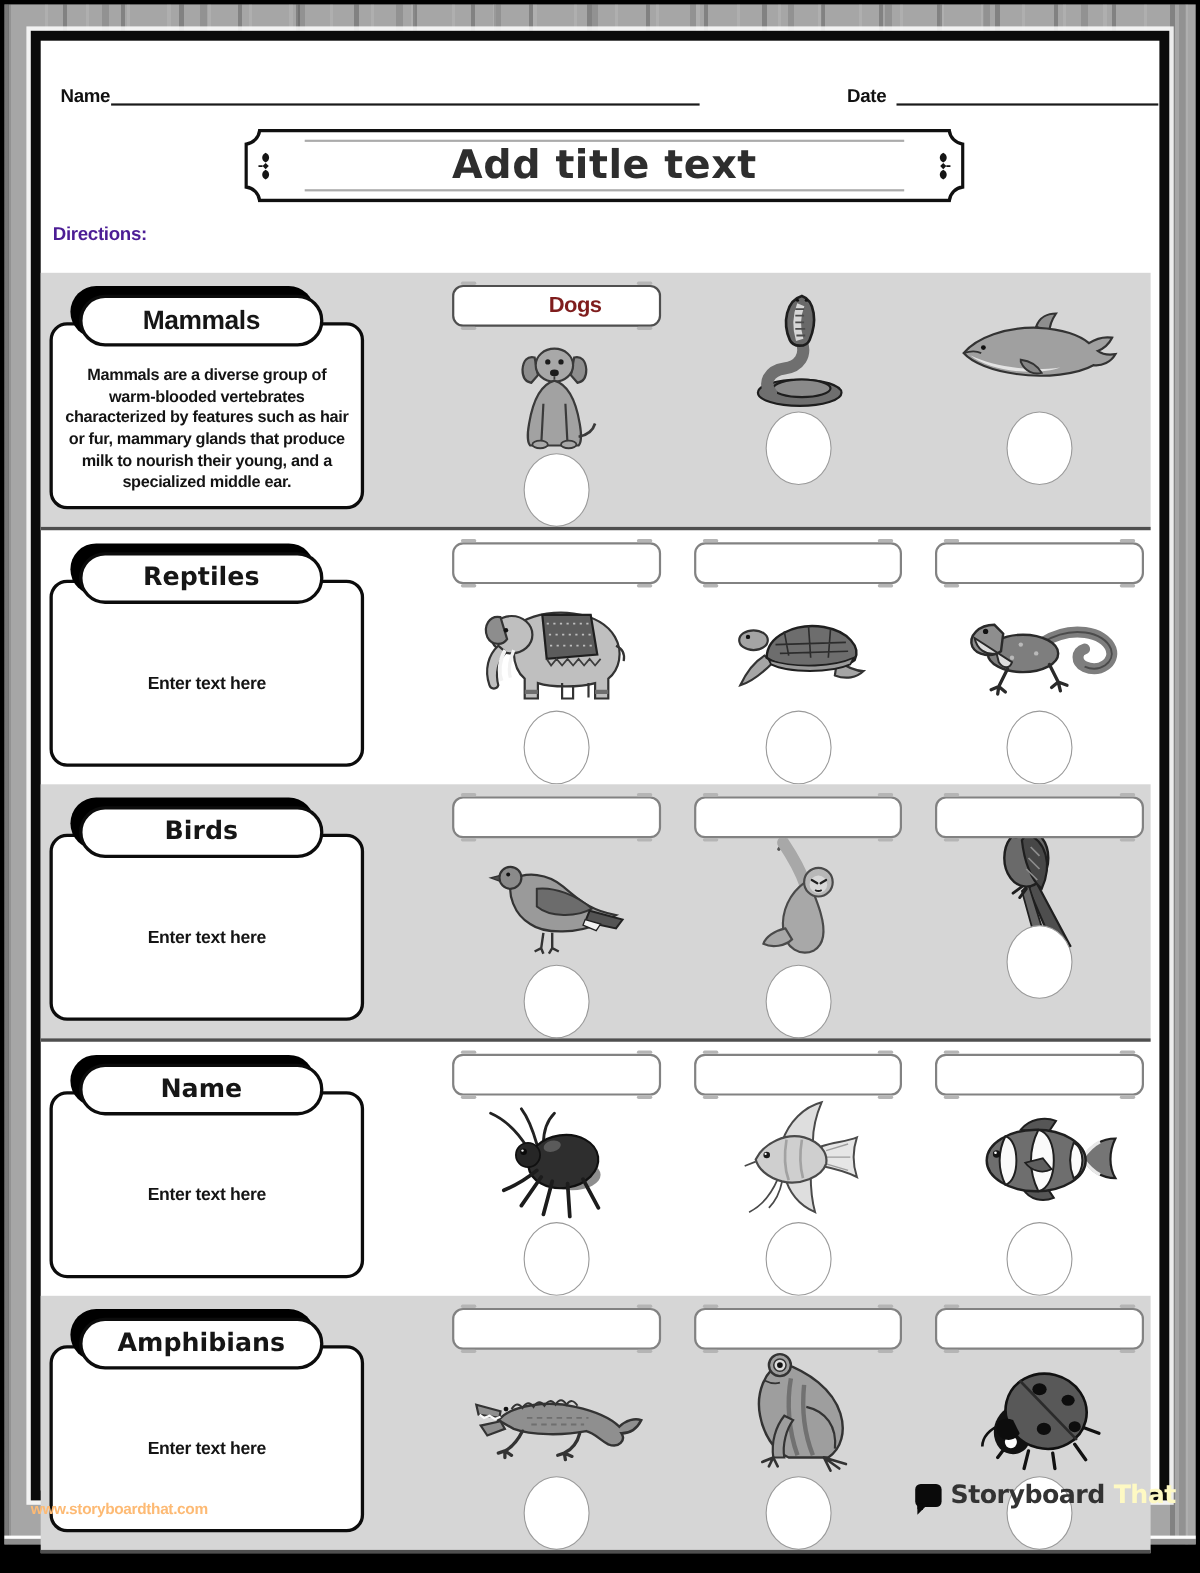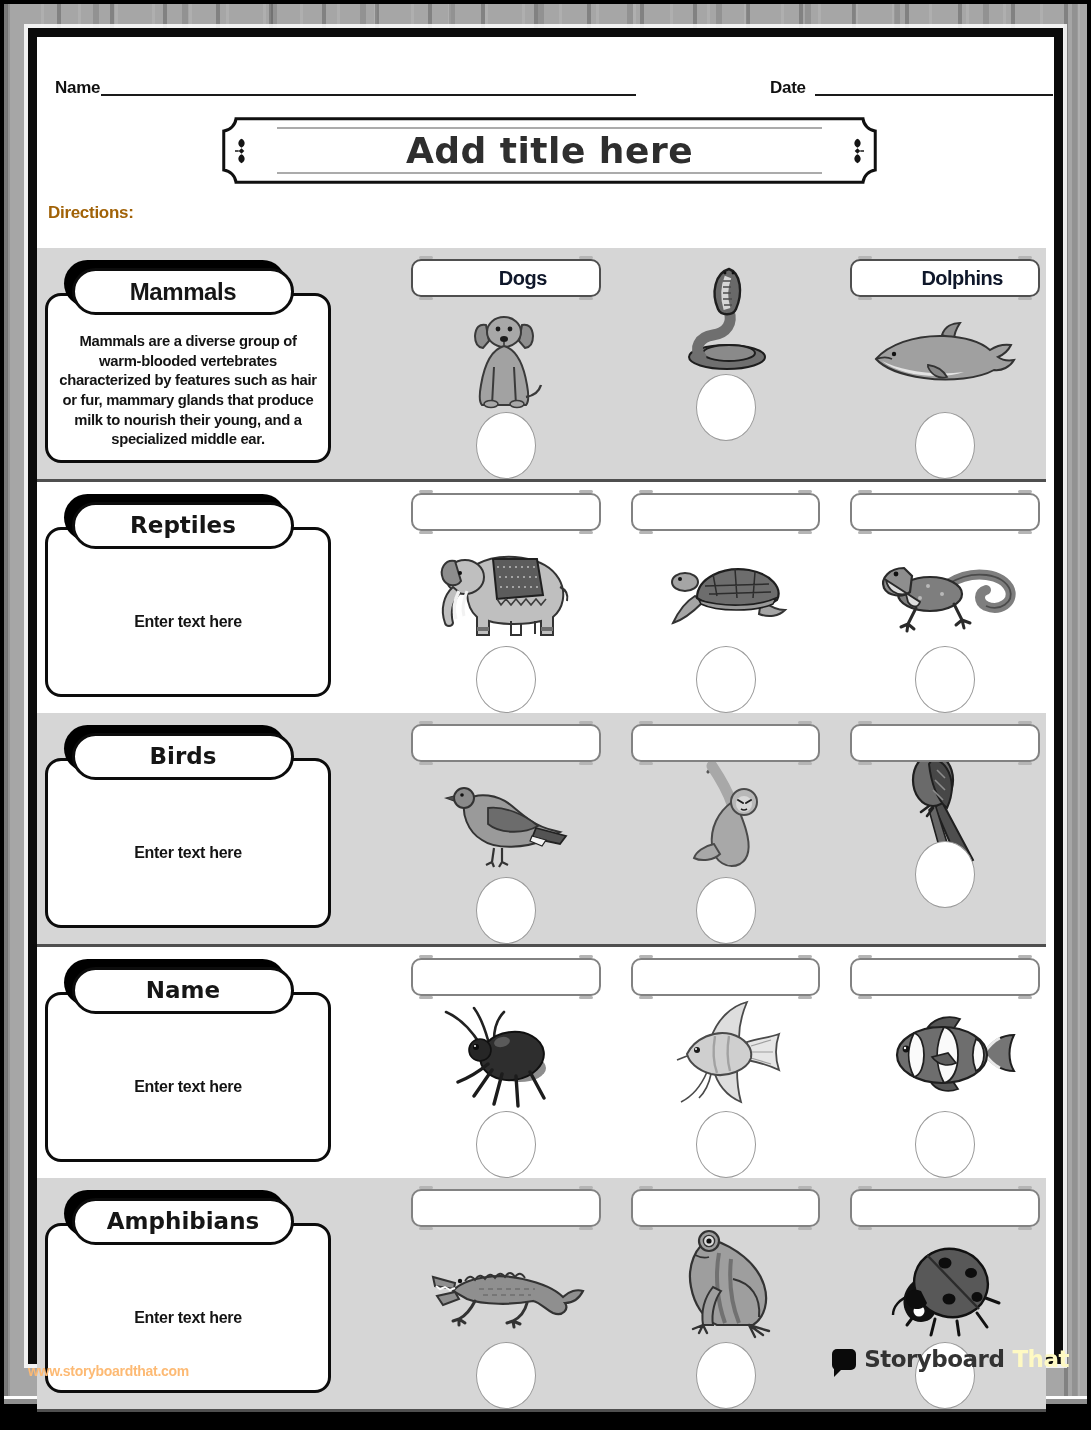--- a/index.html
+++ b/index.html
@@ -34,21 +34,21 @@
   .banner { position:absolute; left:185px; top:80px; width:655px; height:67px; }
   .banner svg.frame-svg { position:absolute; inset:0; }
   .banner .inner-line { position:absolute; left:55px; right:55px; height:2px; background:#ababab; }
   .banner .line-top { top:10px; } .banner .line-bottom { bottom:10px; }
   .banner-title { position:absolute; inset:0; display:flex; align-items:center; justify-content:center;
     font:bold 36px/1 "DejaVu Sans", sans-serif; letter-spacing:.5px; color:#2e2e2e; }
   .fleuron { position:absolute; top:50%; transform:translateY(-50%); width:15px; height:28px; }
   .fleuron.right { transform:translateY(-50%) scaleX(-1); }
   .fleuron.left { left:12px; } .fleuron.right { right:12px; }
 
-  .directions-label { position:absolute; left:11px; top:167px; font:bold 17px/1 "Liberation Sans", sans-serif; letter-spacing:-.3px; color:#a16207; }
+  .directions-label { position:absolute; left:11px; top:167px; font:bold 17px/1 "Liberation Sans", sans-serif; letter-spacing:-.3px; color:#4c1d95; }
 
   
   .grid { position:absolute; left:0; right:8px; top:211px; bottom:0; display:flex; flex-direction:column; }
   .row { flex:1; display:flex; position:relative; }
   .row.gray { background:#d6d6d6; border-bottom:3px solid #4f4f4f; }
 
   .cat-col { width:330px; position:relative; }
   .catbox { position:absolute; left:8px; top:45px; width:286px; height:170px;
     background:#fff; border:3.5px solid #0c0c0c; border-radius:16px; }
   .bubble-wrap { position:absolute; top:-28px; left:24px; width:222px; height:47px; z-index:2; }
@@ -59,21 +59,21 @@
   .row-first .bubble { font-family:"Liberation Sans", sans-serif; letter-spacing:-.4px; font-size:24px; }
   .desc { position:absolute; left:10px; right:10px; top:28px; bottom:8px;
     display:flex; align-items:center; justify-content:center; text-align:center;
     font:bold 16px/1.45 "Liberation Sans", sans-serif; letter-spacing:-.3px; color:#141414; }
   .row-first .desc { font-size:14.8px; line-height:1.32; top:34px; }
 
   .cells { flex:1; display:flex; gap:30px; padding:0 6px 0 44px; }
   .cell { flex:1; display:flex; flex-direction:column; align-items:center; padding-top:11px; min-width:0; }
   .labelbox { position:relative; width:100%; max-width:195px; height:38px; background:#fff;
     border:2.5px solid #4f4f4f; border-radius:10px; display:flex; align-items:center; justify-content:center;
-    font:bold 20px/1 "Liberation Sans", sans-serif; letter-spacing:-.5px; color:#0f172a;padding-left:34px; }
+    font:bold 20px/1 "Liberation Sans", sans-serif; letter-spacing:-.5px; color:#7f1d1d;padding-left:34px; }
   .row:not(.row-first) .labelbox { border-color:#828282; }
   .labelbox::before, .labelbox::after, .lb-c::before, .lb-c::after {
     content:""; position:absolute; width:14px; height:3px; background:#b5b5b5; border-radius:2px; }
   .labelbox::before { top:-5px; left:6px; } .labelbox::after { top:-5px; right:6px; }
   .lb-c::before { bottom:-5px; left:6px; } .lb-c::after { bottom:-5px; right:6px; }
 
   .art { height:110px; display:flex; align-items:flex-end; justify-content:center; margin-top:2px; }
   .art svg { display:block; }
   .circle { width:60px; height:67px; background:#fff; border:1.5px solid #9a9a9a; border-radius:50%; margin-top:3px; flex:none; }
 
@@ -111,21 +111,21 @@
       <path d="M8,18.5 C12.5,20.5 12.5,26 8,28 C3.5,26 3.5,20.5 8,18.5 Z" fill="#151515"></path>
       <path d="M8,12 L11,15 L8,18 L5,15 Z" fill="#151515"></path>
           <path d="M5,15 H1" stroke="#151515" stroke-width="1.6"></path>
     </svg>
     <svg class="fleuron right" viewBox="0 0 16 30">
       <path d="M8,2 C12.5,4 12.5,9.5 8,11.5 C3.5,9.5 3.5,4 8,2 Z" fill="#151515"></path>
       <path d="M8,18.5 C12.5,20.5 12.5,26 8,28 C3.5,26 3.5,20.5 8,18.5 Z" fill="#151515"></path>
       <path d="M8,12 L11,15 L8,18 L5,15 Z" fill="#151515"></path>
           <path d="M5,15 H1" stroke="#151515" stroke-width="1.6"></path>
     </svg>
-    <div class="banner-title">Add title here</div>
+    <div class="banner-title">Add title text</div>
   </div>
 
   <span class="directions-label">Directions:</span>
 
   <div class="grid">
 
     <div class="row gray row-first">
       <div class="cat-col">
         <div class="catbox">
           <div class="bubble-wrap">
@@ -169,24 +169,20 @@
               <path d="M58,4 C44,8 40,28 47,44 C50,51 62,51 65,44 C72,28 70,8 58,4 Z" fill="#696969" stroke="#1e1e1e" stroke-width="2.4"></path>
               <path d="M57,12 C53,22 53,34 56,44" stroke="#d6d6d6" stroke-width="7" fill="none"></path>
               <path d="M52,16 h8 M52,22 h8 M52,28 h8 M52,34 h9 M53,40 h8" stroke="#4c4c4c" stroke-width="1.6"></path>
               <circle cx="54" cy="8" r="1.4" fill="#111"></circle>
                   <circle cx="62" cy="8" r="1.4" fill="#111"></circle>
             </svg>
           </div>
           <div class="circle"></div>
         </div>
         <div class="cell">
-          <div class="labelbox">
-                <i class="lb-c"></i>
-                <span>Dolphins</span>
-              </div>
           <div class="art" style="align-items:center;">
             <svg width="146" height="66" viewBox="0 0 146 66">
               <path d="M70,14 C73,5 81,2 88,2 C84,8 82,14 82,19 Z" fill="#8f8f8f" stroke="#333" stroke-width="2"></path>
               <path d="M4,38 C16,24 42,14 72,15 C94,16 110,22 118,29 C124,25 132,23 139,24 C136,30 131,34 126,36 C130,39 136,40 142,39 C138,46 130,50 122,49 C108,57 78,61 52,57 C30,54 12,47 4,38 Z" fill="#a0a0a0" stroke="#333" stroke-width="2"></path>
               <path d="M10,40 C30,50 62,55 92,51 C70,59 28,55 10,40 Z" fill="#e3e3e3"></path>
               <path d="M56,46 C60,55 68,58 75,56 C71,49 64,45 56,44 Z" fill="#868686" stroke="#333" stroke-width="1.8"></path>
               <circle cx="22" cy="33" r="2.2" fill="#111"></circle>
               <path d="M4,38 C10,36 16,36 20,38" stroke="#333" stroke-width="1.6" fill="none"></path>
             </svg>
           </div>

